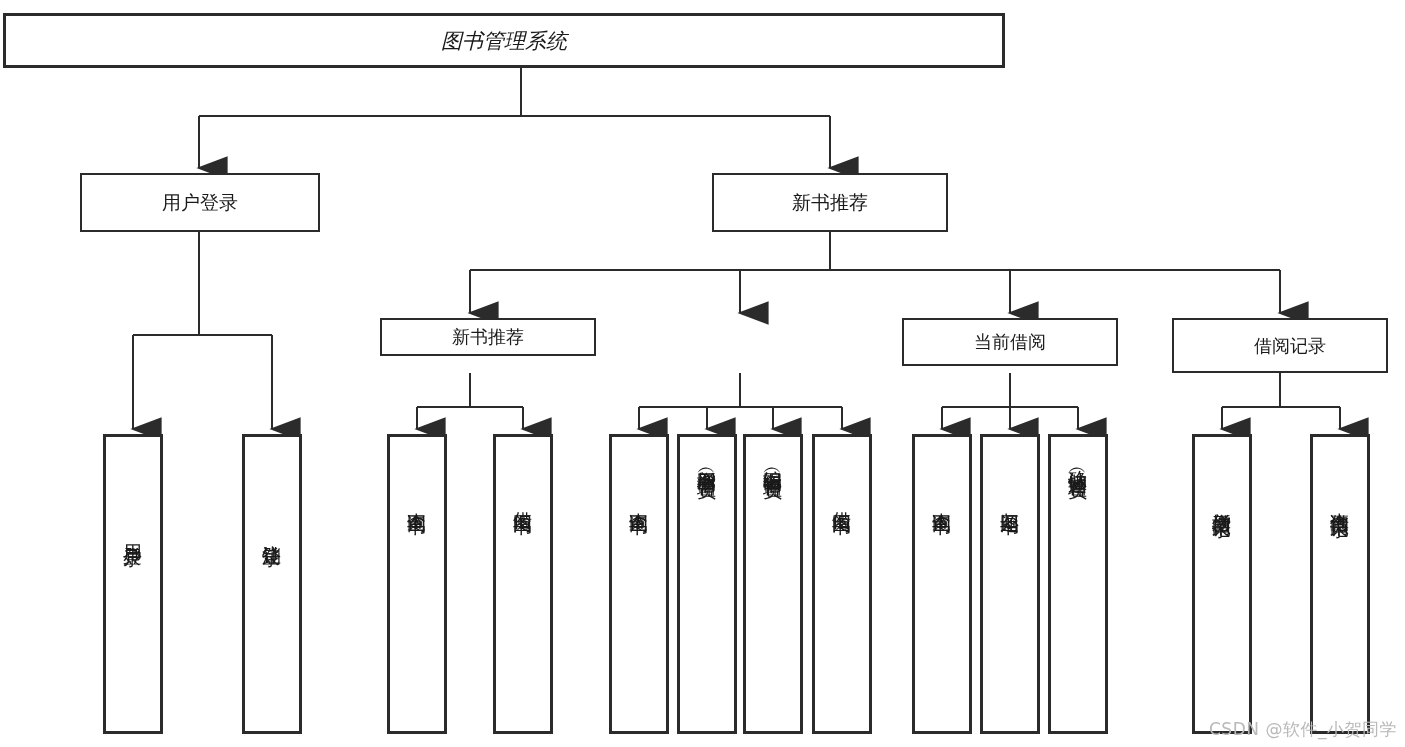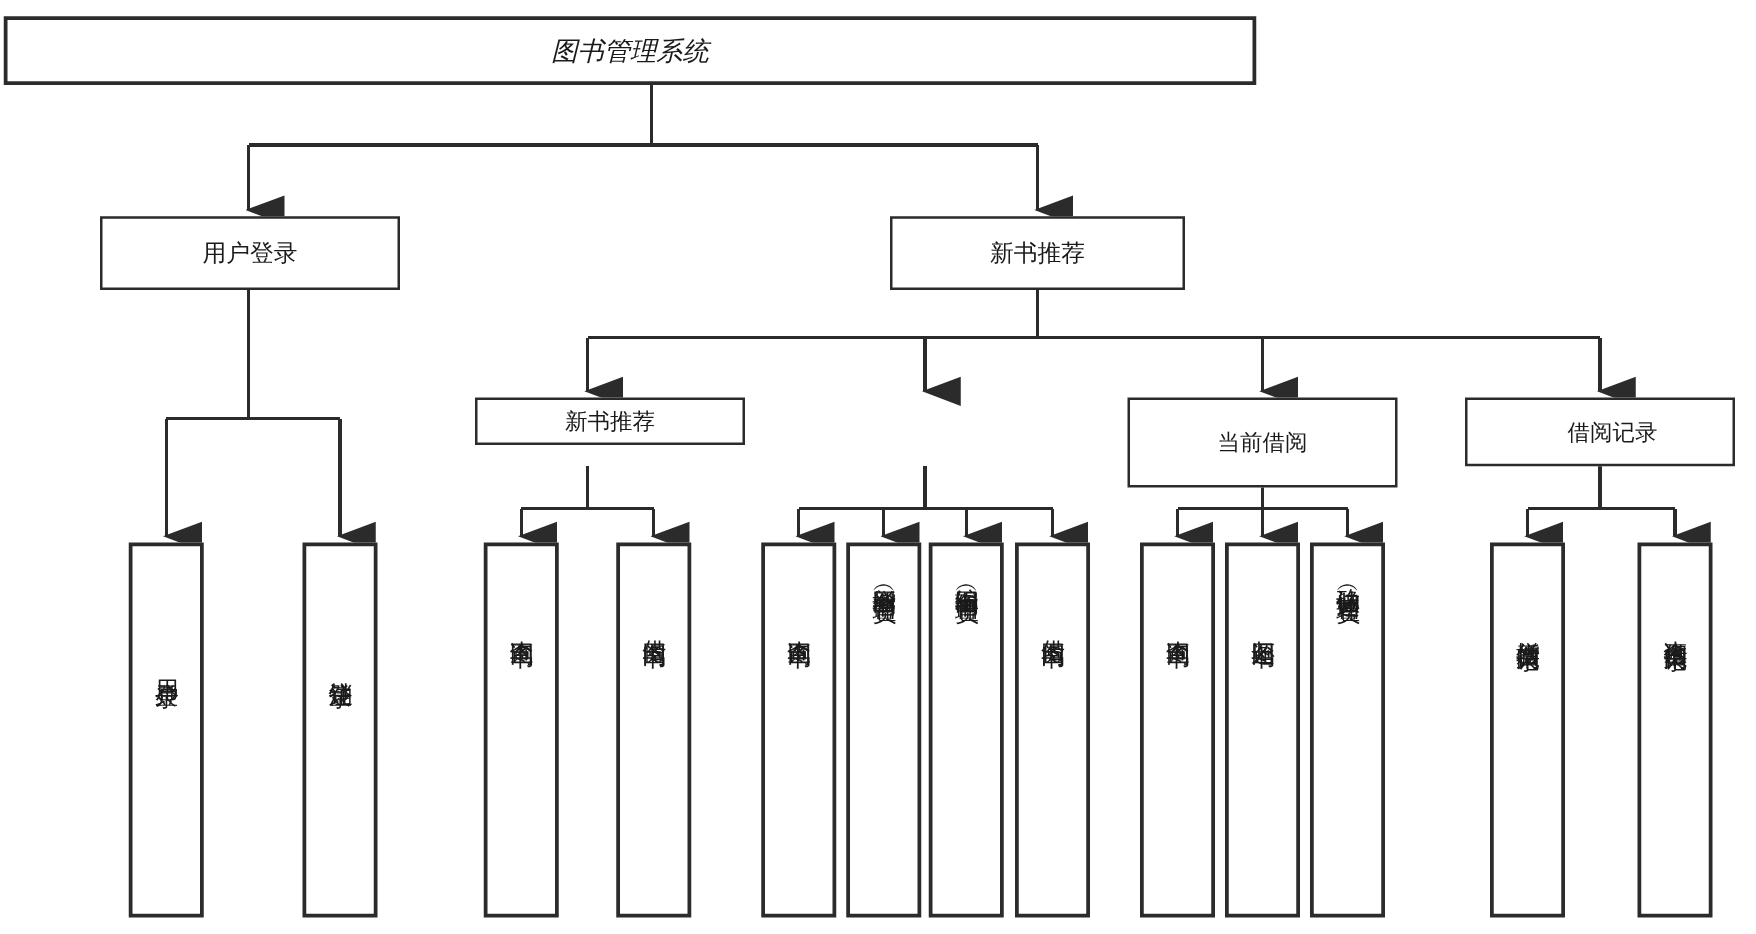--- a/index.html
+++ b/index.html
@@ -125,21 +125,21 @@
   <div class="node lvl2" style="left:80px;top:173px;width:240px;height:59px;">
     <span>用户登录</span>
   </div>
   <div class="node lvl2" style="left:712px;top:173px;width:236px;height:59px;">
     <span>新书推荐</span>
   </div>
 
   <div class="node lvl3" style="left:380px;top:318px;width:216px;height:38px;">
     <span>新书推荐</span>
   </div>
-  <div class="node lvl3" style="left:902px;top:318px;width:216px;height:72px;">
+  <div class="node lvl3" style="left:902px;top:318px;width:216px;height:48px;">
     <span>当前借阅</span>
   </div>
   <div class="node lvl3" style="left:1172px;top:318px;width:216px;height:55px;padding-left:20px;">
     <span>借阅记录</span>
   </div>
 
   <div class="node leaf leaf-short" style="left:103px;top:434px;width:60px;height:300px;">
     <span class="vtext">用户登录</span>
   </div>
   <div class="node leaf leaf-short" style="left:242px;top:434px;width:60px;height:300px;">
@@ -176,13 +176,14 @@
     <span class="vtext">确认归还（管理员）</span>
   </div>
 
   <div class="node leaf leaf-mid" style="left:1192px;top:434px;width:60px;height:300px;">
     <span class="vtext">新增借阅记录</span>
   </div>
   <div class="node leaf leaf-mid" style="left:1310px;top:434px;width:60px;height:300px;">
     <span class="vtext">查询借阅记录</span>
   </div>
 
+  <div class="watermark">CSDN @软件_小贺同学</div>
 </div>
 
 </body></html>

